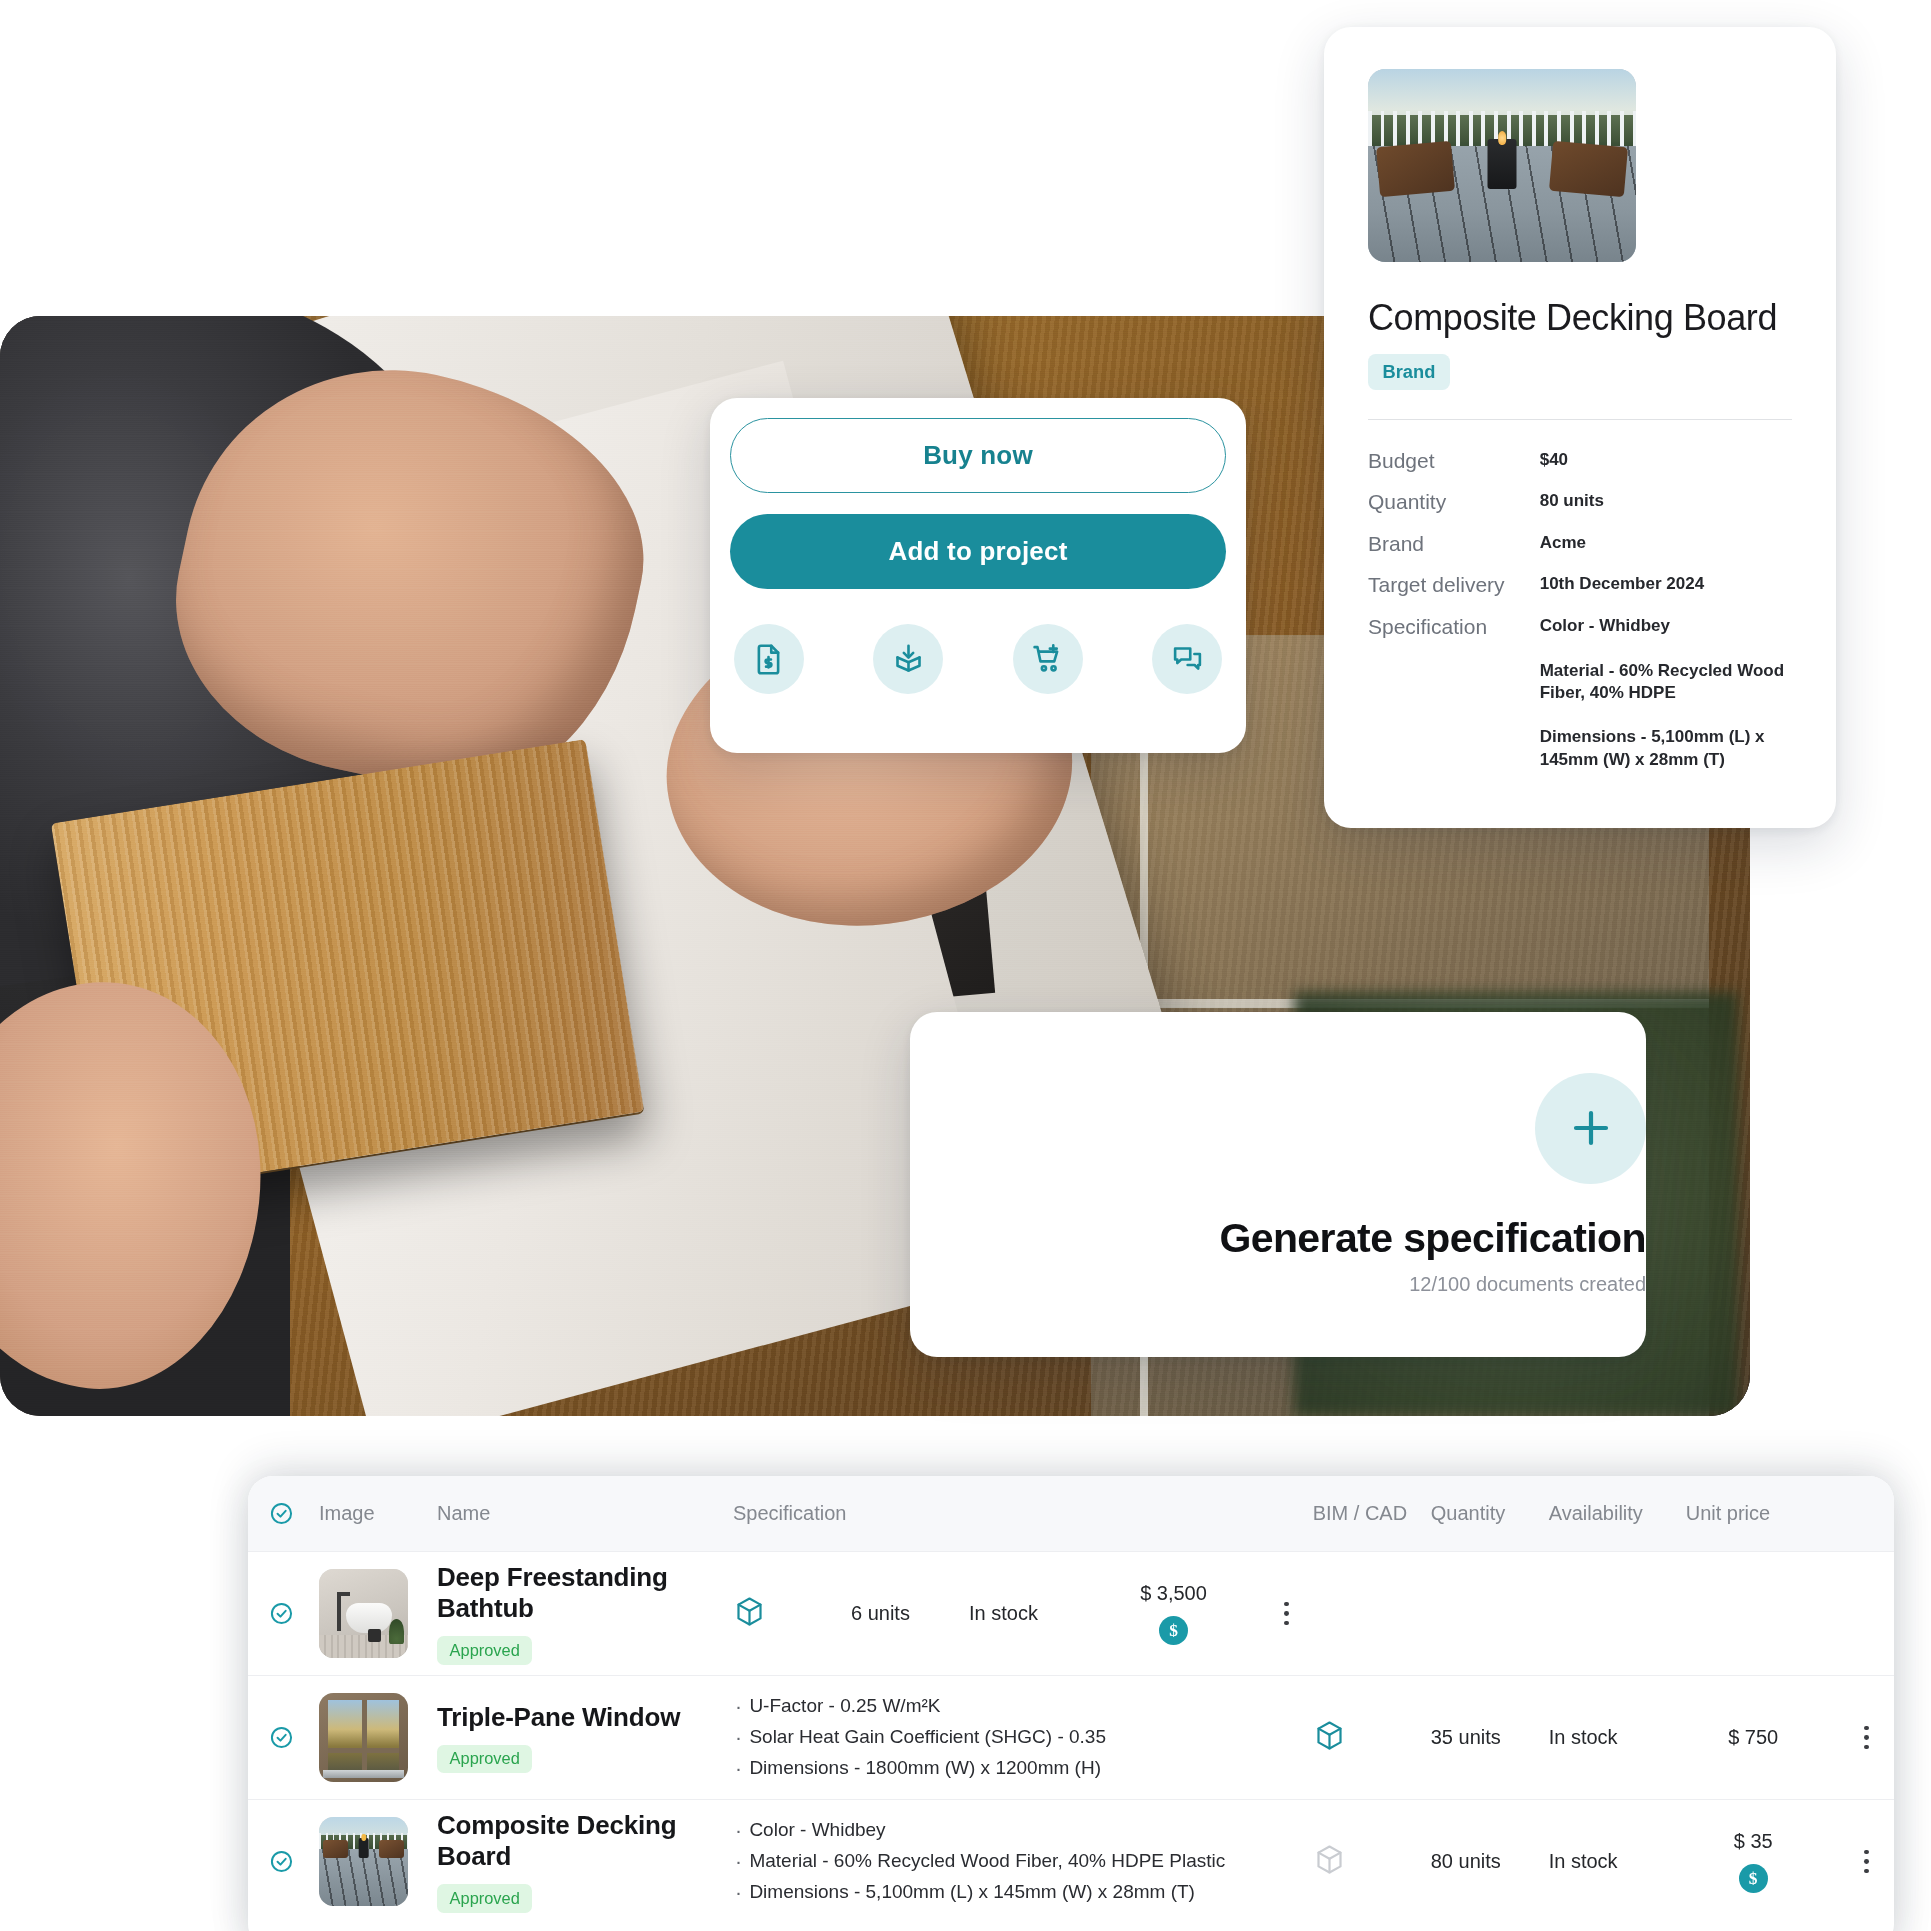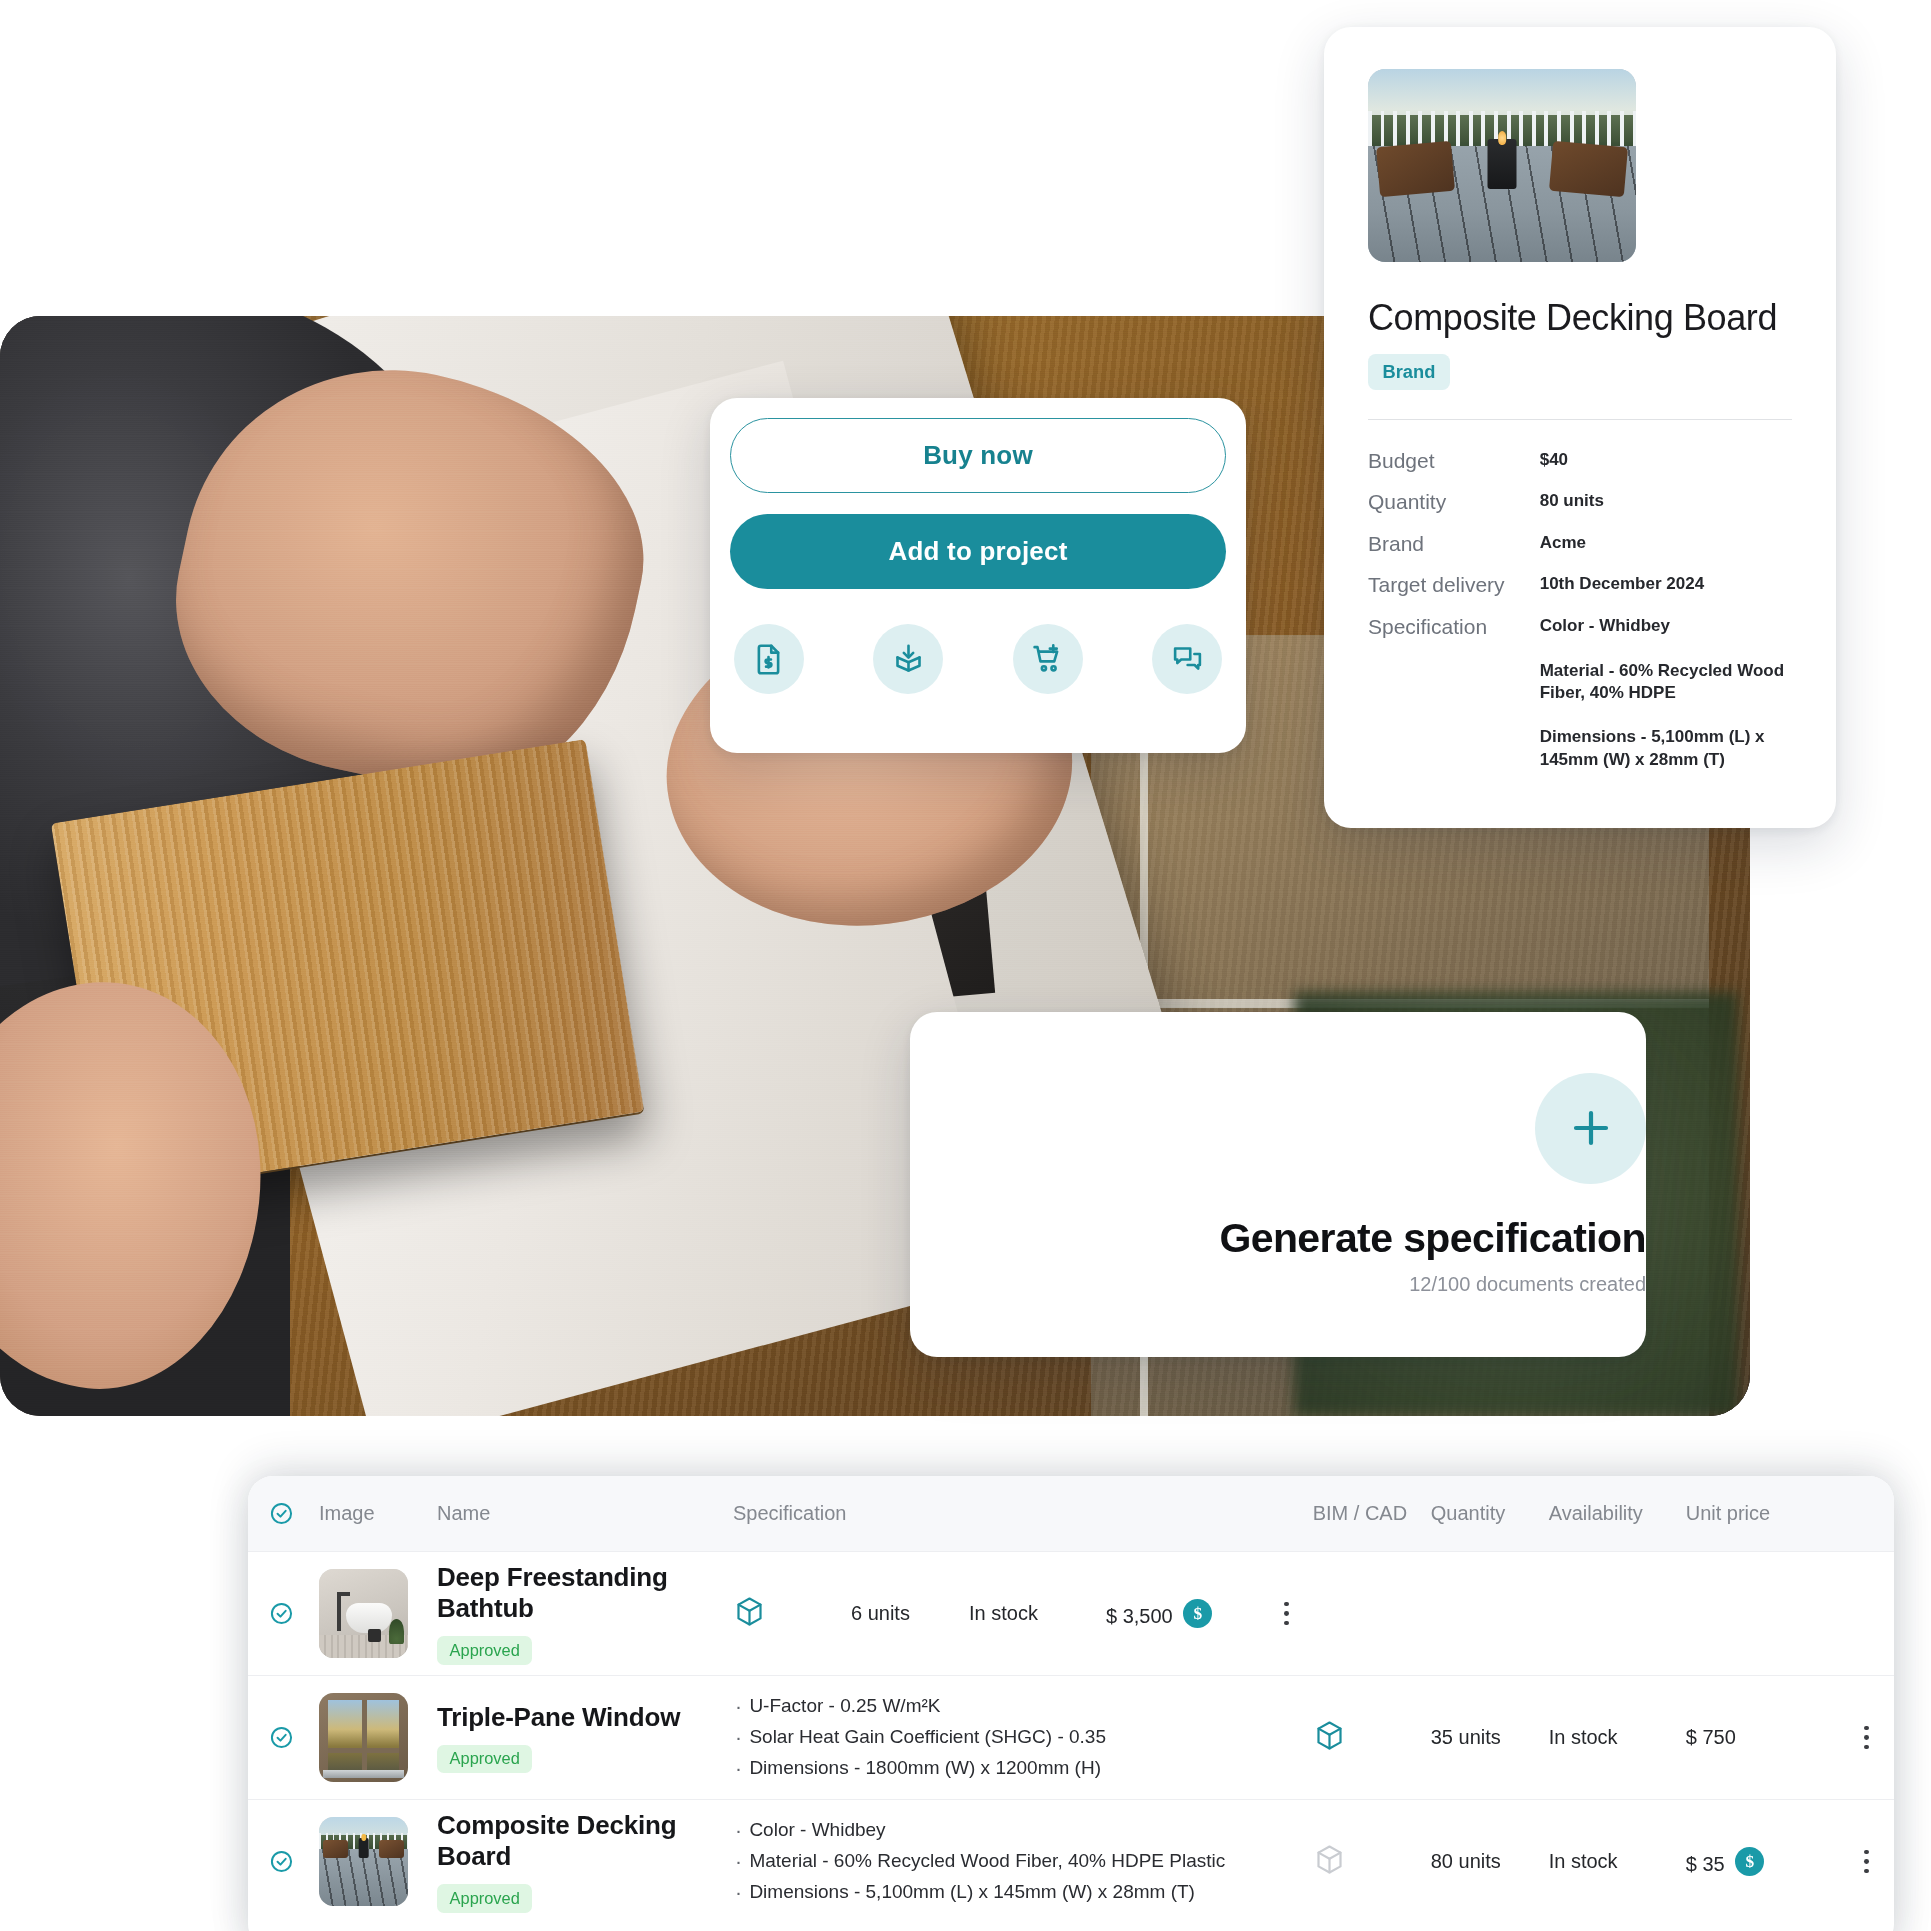--- a/index.html
+++ b/index.html
@@ -294,21 +294,21 @@
   }
   .spec-list { list-style:none; }
   .spec-list li {
     font-size: 19px; color:#2a2c31; line-height: 1.62; white-space: nowrap;
     position: relative; padding-left: 16.4px;
   }
   .spec-list li::before {
     content:"·"; position:absolute; left: 1.9px; top: -1.9px; color:#62666d; font-size: 21px;
   }
   .cell-text { font-size: 20px; color:#25272b; }
-  .price-wrap { display:flex; align-items:flex-end; gap: 10.6px; }
+  .price-wrap { display:flex; align-items:center; gap: 10.6px; flex-direction: column; }
   .price { font-size: 20px; color:#25272b; }
   .dollar-badge {
     width: 29px; height: 29px; border-radius: 50%; background:#1a9aa8;
     display:flex; align-items:center; justify-content:center;
     color:#fff; font-size: 17.4px; font-weight: 700; font-family:"Liberation Serif", serif;
   }
   .kebab { display:flex; flex-direction:column; gap:4.8px; cursor:pointer; padding: 5.8px; }
   .kebab i { width: 4.8px; height: 4.8px; border-radius:50%; background:#3b3d42; display:block; }
   .bim-icon { width: 33px; height: 33px; }
 </style>

